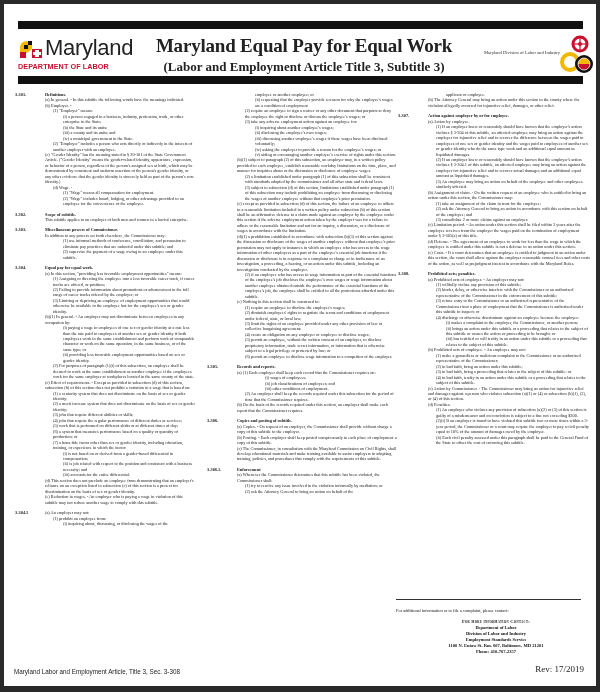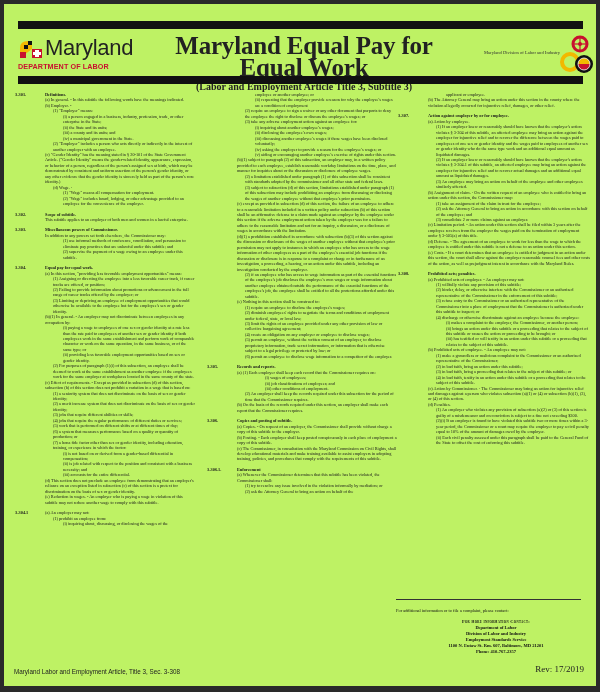--- a/index.html
+++ b/index.html
@@ -1,41 +1,41 @@
 <!DOCTYPE html>
 <html><head>
 <meta charset="utf-8">
 <style>
   html, body { margin:0; padding:0; }
   body {
     width:600px; height:692px; background:#2a2a2a; position:relative; overflow:hidden;
     font-family:"Liberation Serif","DejaVu Serif",serif; color:#111;
   }
   .page {
-    position:absolute; left:4px; top:4px; width:592px; height:682px; background:#bef264;
+    position:absolute; left:4px; top:4px; width:592px; height:682px; background:#ffffff;
     overflow:hidden;
   }
   .bar { position:absolute; left:14px; width:565px; background:#111; }
   .bar.top { top:17px; height:8px; }
   .bar.bottom { top:72px; height:8px; }
 
   .logo { position:absolute; left:14px; top:30px; width:120px; height:40px; }
   .logo .flag { position:absolute; left:0; top:4px; width:26px; height:22px; }
   .logo .word {
     position:absolute; left:27px; top:1px; font-family:"Liberation Sans","DejaVu Sans",sans-serif;
     font-size:22px; color:#222; letter-spacing:-0.3px;
   }
   .logo .dept {
     position:absolute; left:0; top:28px; font-family:"Liberation Sans","DejaVu Sans",sans-serif;
     font-size:7.2px; font-weight:bold; color:#c8102e; letter-spacing:0.1px;
   }
 
   .title-wrap { position:absolute; left:150px; top:31px; width:300px; text-align:center; }
-  .title { font-size:25px; font-weight:bold; color:#222; letter-spacing:-0.2px; line-height:22px; }
-  .subtitle { font-size:10px; font-weight:bold; color:#222; margin-top:2px; }
+  .title { font-size:19px; font-weight:bold; color:#222; letter-spacing:-0.2px; line-height:22px; }
+  .subtitle { font-size:13px; font-weight:bold; color:#222; margin-top:2px; }
 
   .seal { position:absolute; left:480px; top:30px; width:110px; height:42px; }
   .seal .seal-text { position:absolute; left:0; top:16px; font-size:4.6px; color:#333; white-space:nowrap; }
   .seal svg { position:absolute; right:0; top:0; }
 
   .col { position:absolute; top:88px; font-size:4.3px; line-height:5.45px; color:#1a1a1a; }
   .sec { position:relative; margin-bottom:5px; }
   .sec-num { position:absolute; left:-30px; top:0; font-weight:bold; }
   .sec-title { font-weight:bold; }
   .p { margin:0; }

